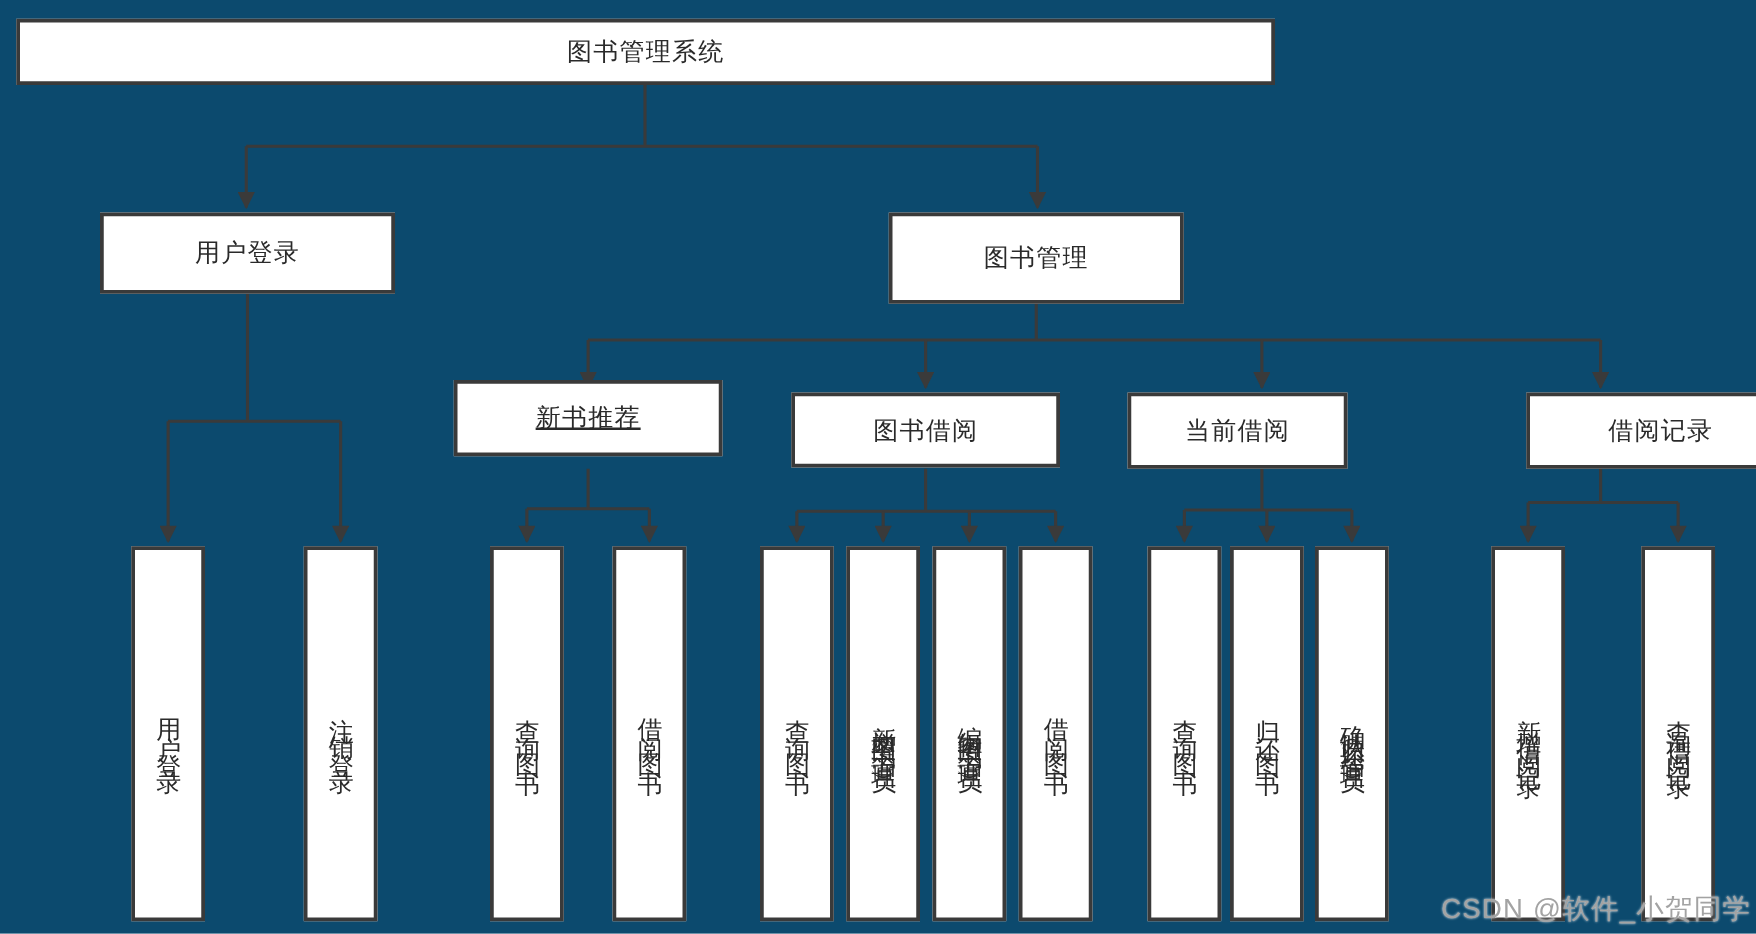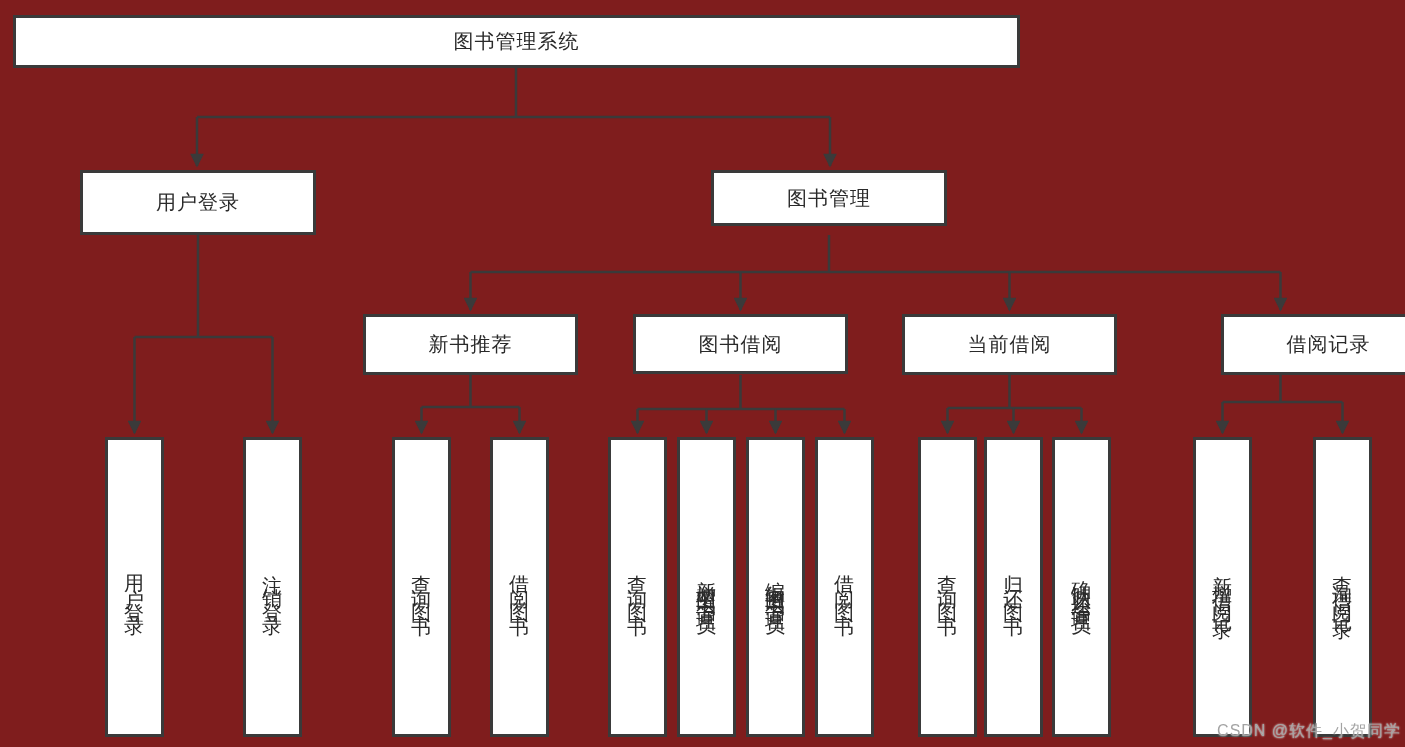--- a/index.html
+++ b/index.html
@@ -1,20 +1,20 @@
 <!DOCTYPE html>
 <html><head>
 <meta charset="utf-8">
 <style>
   html, body { margin: 0; padding: 0; background: #ffffff; }
   .canvas {
     position: relative;
     width: 1405px;
     height: 747px;
-    background: #7f1d1d;
+    background: #0c4a6e;
     overflow: hidden;
     font-family: "Liberation Sans", sans-serif;
     color: #222222;
   }
   .connectors {
     position: absolute;
     left: 0; top: 0;
     width: 1405px; height: 747px;
   }
   .box {
@@ -35,21 +35,21 @@
     color: #2a2a2a;
     line-height: 1;
   }
   .ls-wide  { letter-spacing: 14px; }
   .ls-mid   { letter-spacing: 9px; }
   .ls-tight { letter-spacing: 5px; }
   .watermark {
     position: absolute;
     right: 4px;
     bottom: 5px;
-    font-size: 16px;
+    font-size: 22px;
     color: #a3a3a3;
     letter-spacing: 1px;
     z-index: 10;
     text-shadow: 0 0 2px #ffffff;
     font-family: "Liberation Sans", sans-serif;
   }
 </style>
 </head>
 <body>
 
@@ -98,31 +98,31 @@
     </g>
   </svg>
 
   <div class="box hnode" style="left:13px; top:15px; width:1007px; height:53px;">
     <span>图书管理系统</span>
   </div>
 
   <div class="box hnode" style="left:80px; top:170px; width:236px; height:65px;">
     <span>用户登录</span>
   </div>
-  <div class="box hnode" style="left:711px; top:170px; width:236px; height:56px;">
+  <div class="box hnode" style="left:711px; top:170px; width:236px; height:73px;">
     <span>图书管理</span>
   </div>
 
-  <div class="box hnode" style="left:363px; top:314px; width:215px; height:61px;">
+  <div class="box hnode" style="left:363px; top:304px; width:215px; height:61px;text-decoration:underline;">
     <span>新书推荐</span>
   </div>
   <div class="box hnode" style="left:633px; top:314px; width:215px; height:60px;">
     <span>图书借阅</span>
   </div>
-  <div class="box hnode" style="left:902px; top:314px; width:215px; height:61px;font-family:Liberation Mono, monospace;">
+  <div class="box hnode" style="left:902px; top:314px; width:176px; height:61px;font-family:Liberation Mono, monospace;">
     <span>当前借阅</span>
   </div>
   <div class="box hnode" style="left:1173px; top:314px; width:215px; height:61px;margin-left:48px;">
     <span>借阅记录</span>
   </div>
 
   <div class="box leaf ls-wide" style="left:105px; top:437px; width:59px; height:300px;">
     <span>用户登录</span>
   </div>
   <div class="box leaf ls-wide" style="left:243px; top:437px; width:59px; height:300px;">

